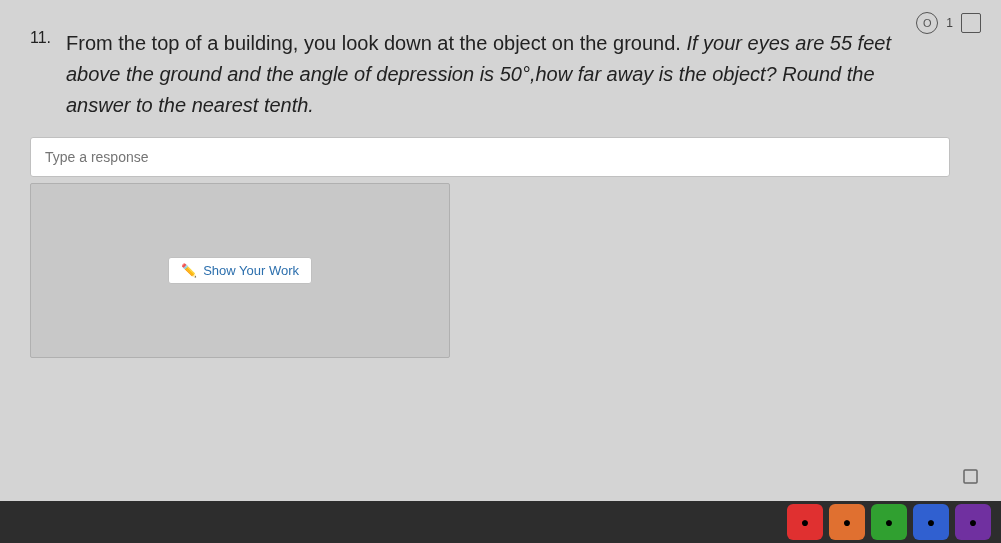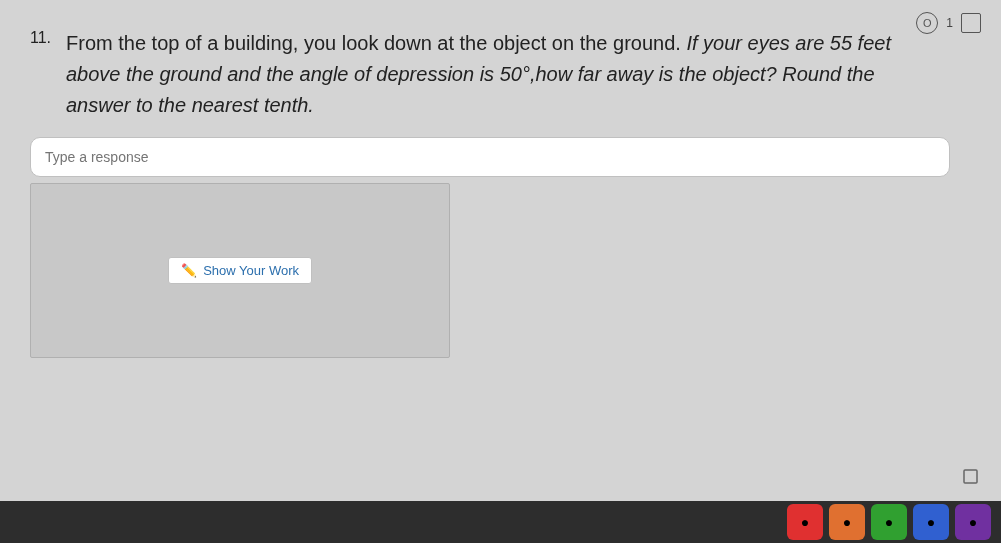--- a/index.html
+++ b/index.html
@@ -90,21 +90,21 @@
     }
 
     .question-text .normal {
       font-style: normal;
     }
 
     
     .response-container {
       background: #ffffff;
       border: 1px solid #c0c0c0;
-      border-radius: 10px;
+      border-radius: 3px;
       padding: 10px 14px;
       margin-left: 0px;
       margin-bottom: 6px;
       width: 920px;
     }
 
     .response-input {
       width: 100%;
       border: none;
       outline: none;

